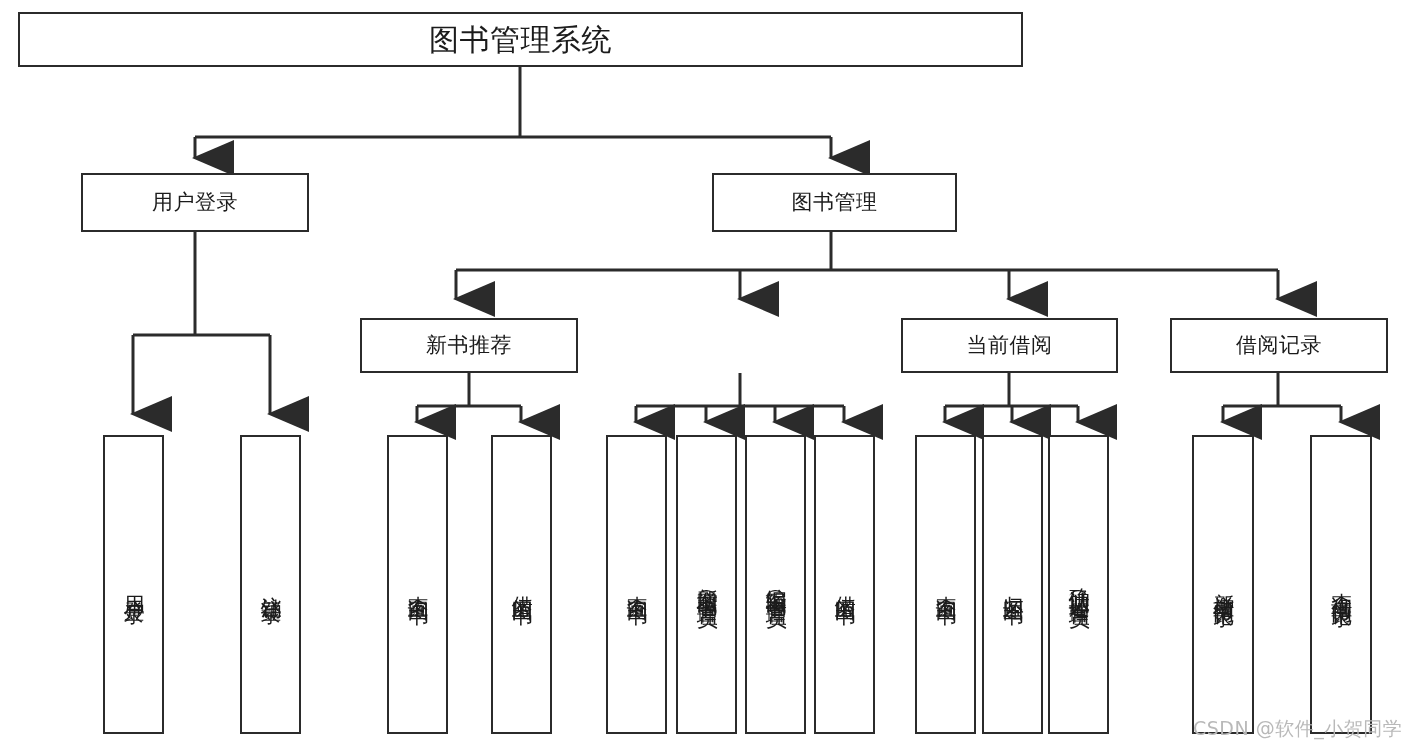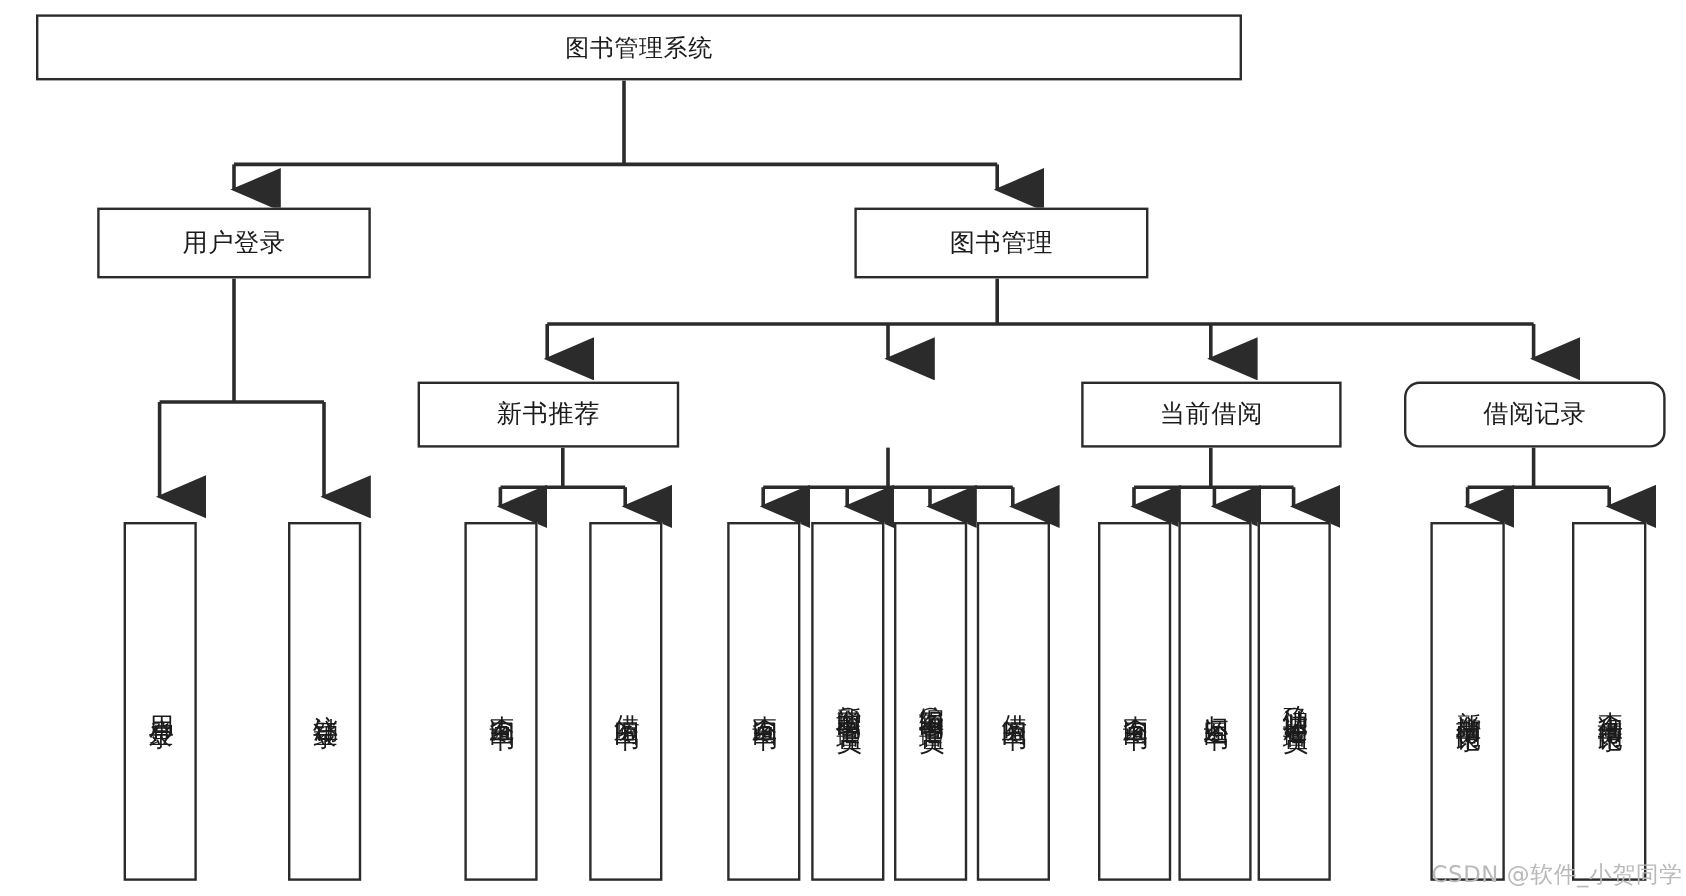--- a/index.html
+++ b/index.html
@@ -36,22 +36,21 @@
     justify-content: center;
     color: #1b1b1b;
     letter-spacing: 0.5px;
   }
   .node.horiz {
     font-size: 21px;
     line-height: 1.2;
     white-space: nowrap;
   }
   .node.root {
-    font-size: 20px;
-    margin-left: 12px;
+    font-size: 30px;
   }
   .node.vert {
     writing-mode: vertical-rl;
     text-orientation: upright;
     font-size: 21px;
     line-height: 1.32;
     letter-spacing: 3px;
     padding: 4px 0;
     text-align: center;
   }
@@ -128,27 +127,27 @@
     <span>图书管理系统</span>
   </div>
 
   <div class="node horiz" style="left:81px; top:173px; width:228px; height:59px;">
     <span>用户登录</span>
   </div>
   <div class="node horiz" style="left:712px; top:173px; width:245px; height:59px;">
     <span>图书管理</span>
   </div>
 
-  <div class="node horiz" style="left:348px; top:318px; width:218px; height:55px;">
+  <div class="node horiz" style="left:360px; top:318px; width:218px; height:55px;">
     <span>新书推荐</span>
   </div>
   <div class="node horiz" style="left:901px; top:318px; width:217px; height:55px;align-items:center;">
     <span>当前借阅</span>
   </div>
-  <div class="node horiz" style="left:1170px; top:318px; width:218px; height:55px;border-radius:13px;">
+  <div class="node horiz" style="left:1170px; top:318px; width:218px; height:55px;">
     <span>借阅记录</span>
   </div>
 
   <div class="node vert" style="left:103px; top:435px; width:61px; height:299px;">
     <span class="vlabel">用户登录</span>
   </div>
   <div class="node vert" style="left:240px; top:435px; width:61px; height:299px;">
     <span class="vlabel">注销登录</span>
   </div>
 

